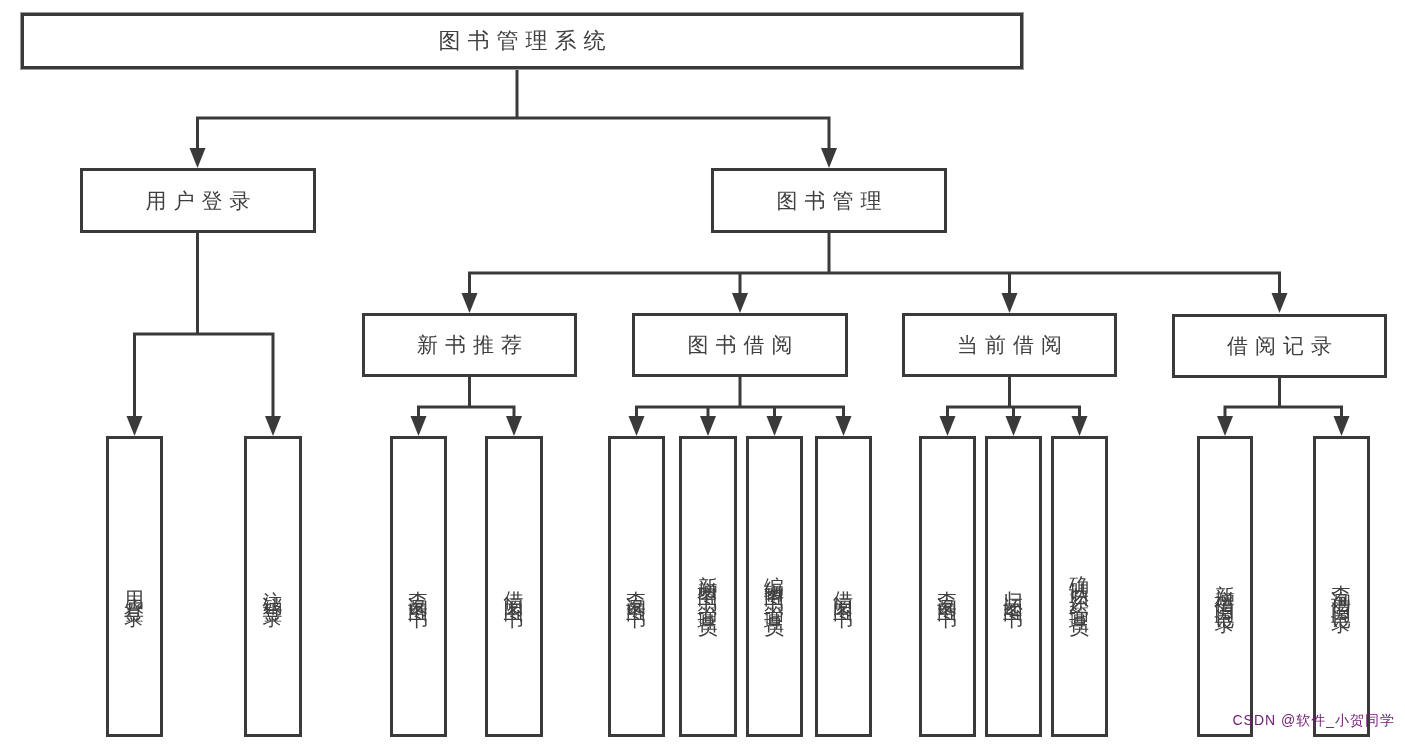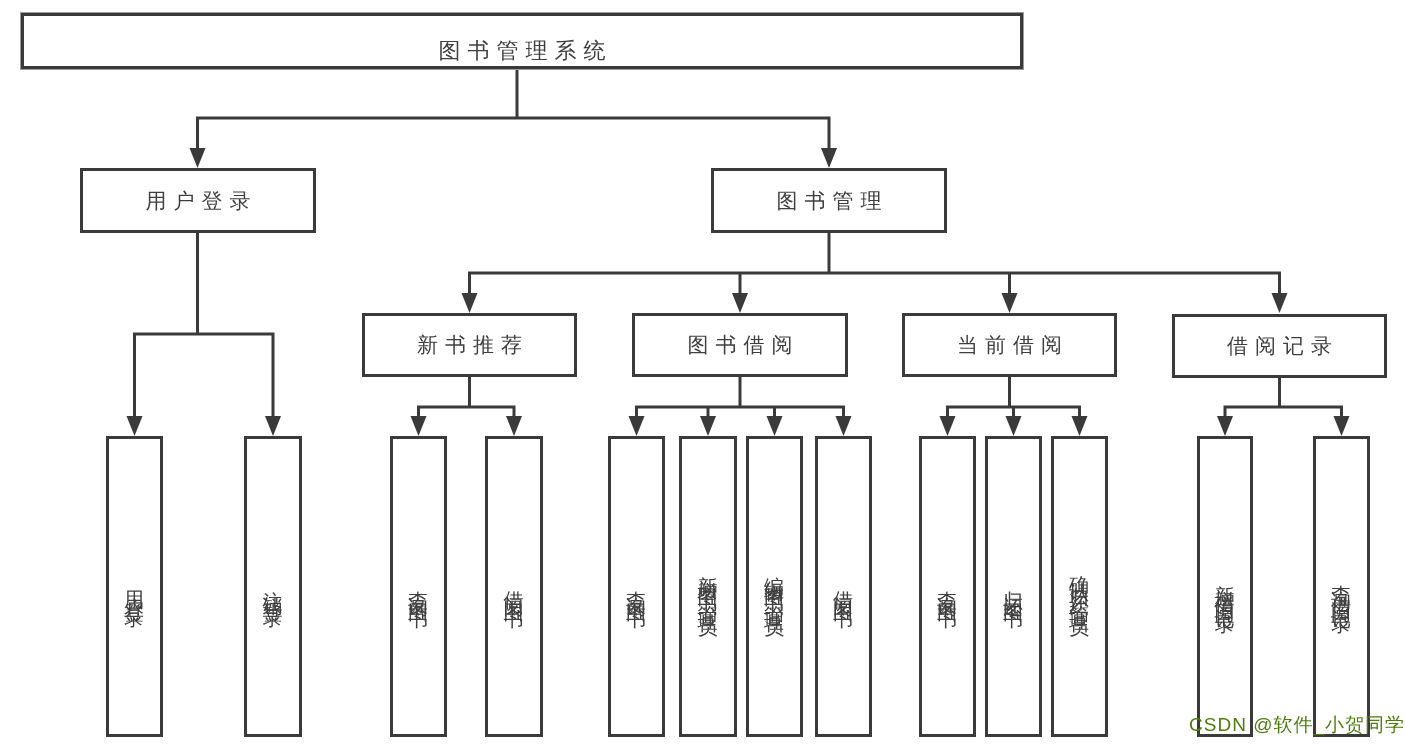--- a/index.html
+++ b/index.html
@@ -15,37 +15,37 @@
   .node {
     position: absolute;
     box-sizing: border-box;
     border: 3px solid #3a3a3a;
     background: #ffffff;
     display: flex;
     align-items: center;
     justify-content: center;
     color: #3f3f3f;
   }
-  .node.root { border-width: 3px; box-shadow: 0 0 0 1px #9a9a9a; align-items: flex-end; }
+  .node.root { border-width: 3px; box-shadow: 0 0 0 1px #9a9a9a; }
   .hlabel { font-size: 21px; letter-spacing: 7px; text-indent: 7px; white-space: nowrap; }
   .root .hlabel { font-size: 22px; }
   .vlabel {
     writing-mode: vertical-rl;
     text-orientation: mixed;
     font-size: 20px;
     letter-spacing: 6px;
     line-height: 1;
     white-space: nowrap;
   }
   .watermark {
     position: absolute;
     top: 712px;
-    right: 0;
-    font-size: 19px;
-    color: #4d7c0f;
+    right: 10px;
+    font-size: 14px;
+    color: #701a75;
     letter-spacing: 1px;
     z-index: 10;
     white-space: nowrap;
   }
 </style>
 </head>
 <body>
 
 <div id="canvas">
 

